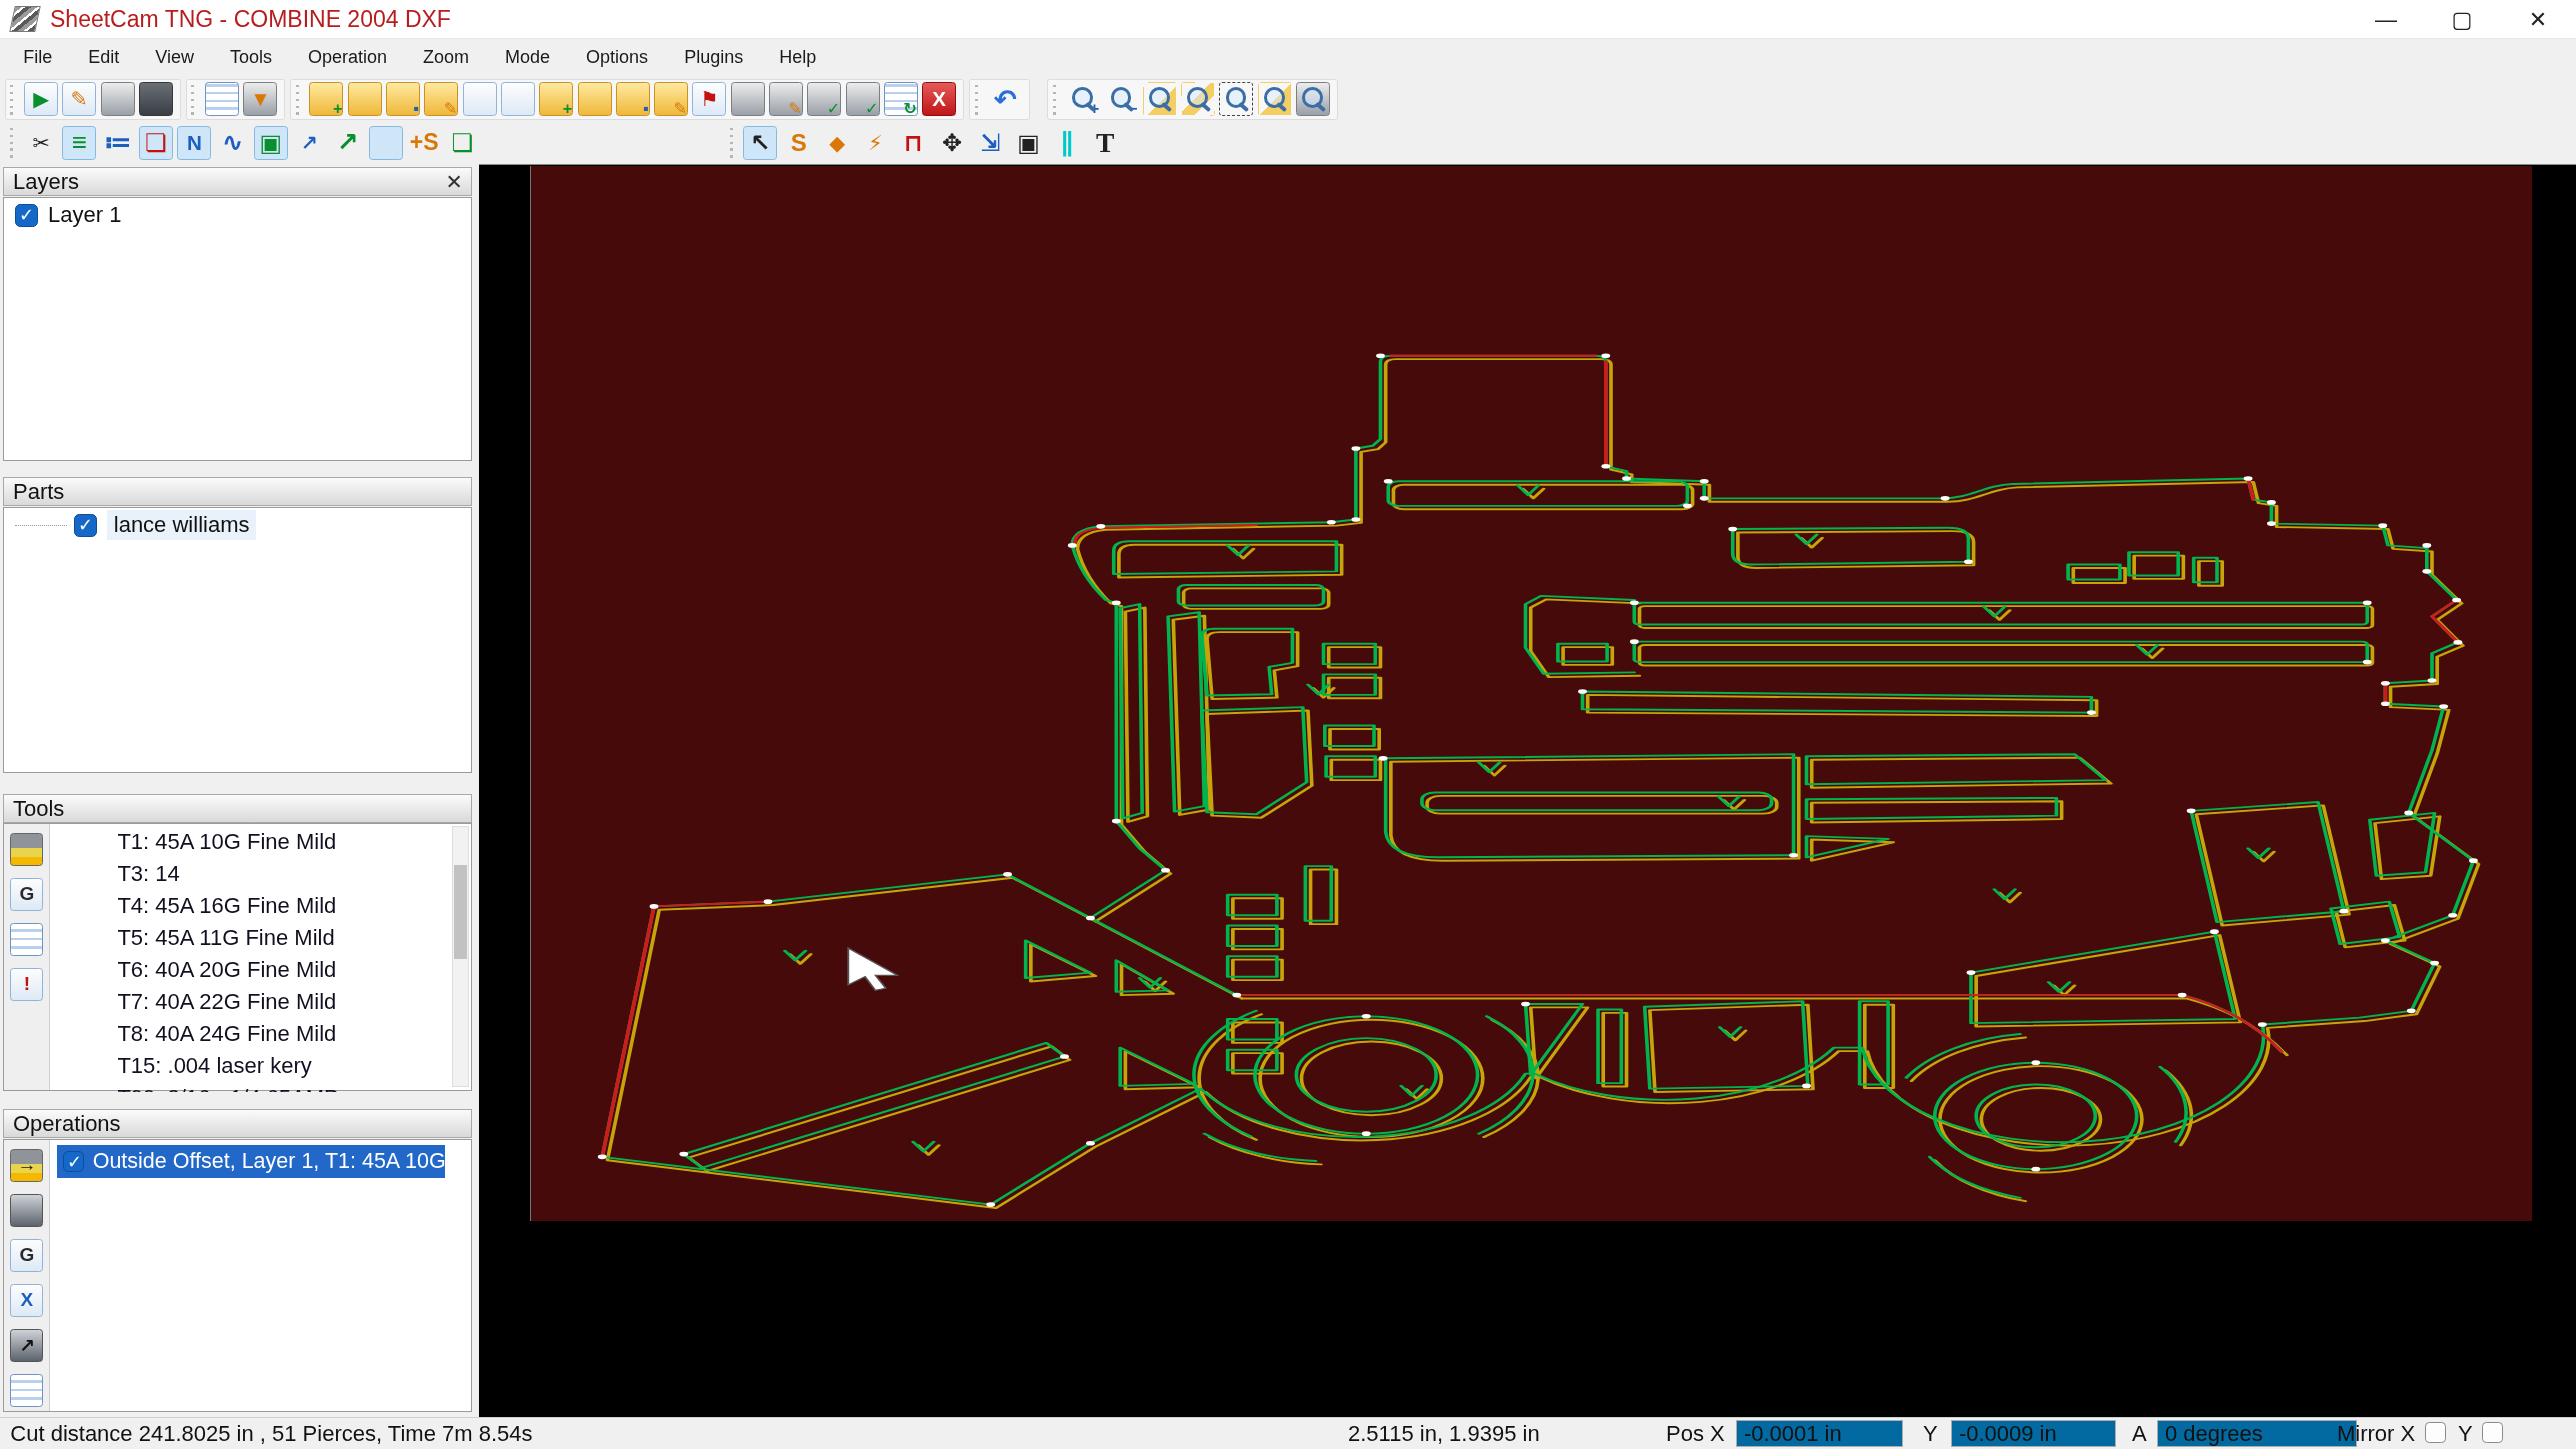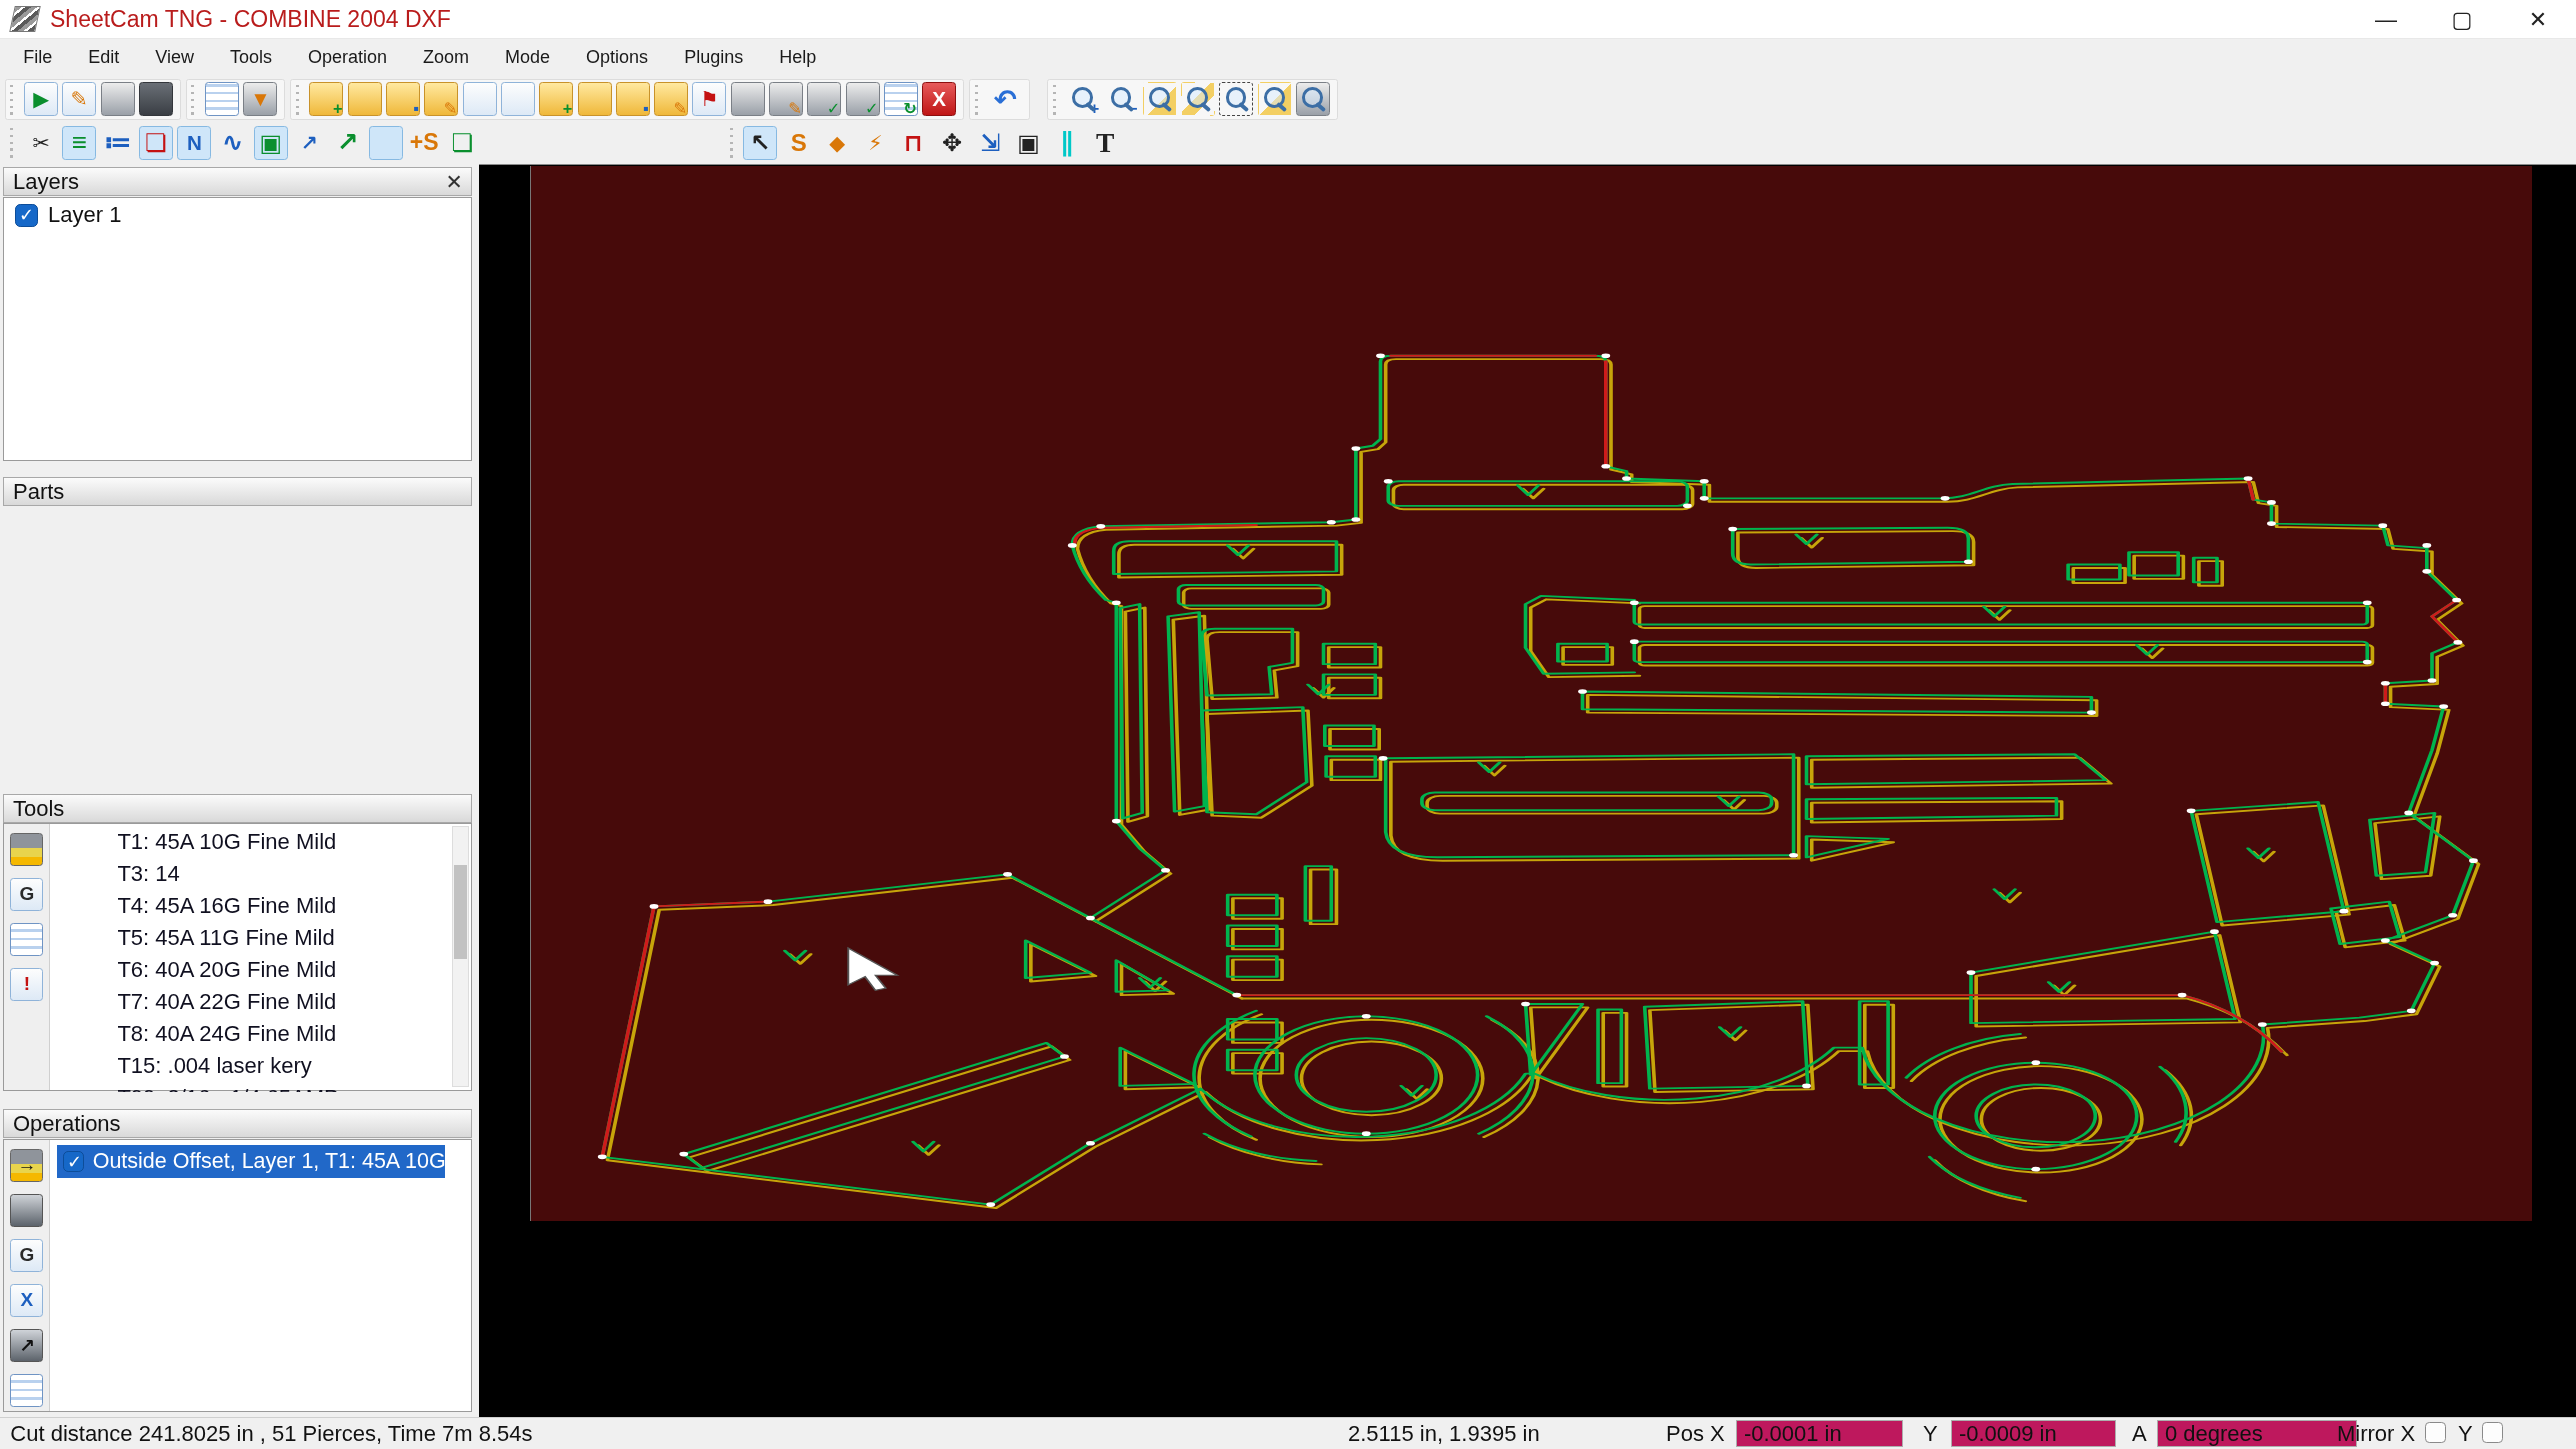--- a/index.html
+++ b/index.html
@@ -64,21 +64,21 @@
   .cbx.sm { width:21.5px; height:21.5px; }
 
   
   .maincanvas { position:absolute; left:479px; top:164px; width:2097px; height:1253px; background:#000; border-top:1.7px solid #8a8a8a; }
   .sheet { position:absolute; left:51px; top:0.9px; width:2002px; height:1055px; background:#470a0a; border-left:0.9px solid #777; }
   svg.draw { position:absolute; left:0; top:0; width:2002px; height:1055px; }
 
   
   .statusbar { position:absolute; left:0; top:1417px; width:2576px; height:33px; background:#f0f0f0; border-top:1.7px solid #cfcfcf; font-size:22px; color:#111; }
   .st { position:absolute; top:3.4px; white-space:nowrap; }
-  .stbox { position:absolute; top:1.7px; height:27px; background:#be185d; border:0.9px solid #adadad; font-size:22px; color:#111; padding:0 6.9px; line-height:25px; }
+  .stbox { position:absolute; top:1.7px; height:27px; background:#0369a1; border:0.9px solid #adadad; font-size:22px; color:#111; padding:0 6.9px; line-height:25px; }
   .mcb { position:absolute; top:4.3px; width:20.6px; height:20.6px; background:#fdfdfd; border:1.7px solid #8a8a8a; border-radius:4.3px; }
 </style>
 </head>
 <body>
 
 <div class="titlebar">
   <div class="applogo"></div>
   <div class="apptitle">SheetCam TNG - COMBINE 2004 DXF</div>
   <div class="winbtns">
     <div class="winbtn">—</div>
@@ -296,20 +296,27 @@
   </div>
   <div class="panel-b" style="top:33px; height:264px;">
     <div class="listrow">
       <span class="cbx"></span>
       <span class="rowlbl">Layer 1</span>
     </div>
   </div>
 
   <div class="panel-h" style="top:313px;">
     <span>Parts</span>
+  </div>
+  <div class="panel-b" style="top:343px; height:266px;">
+    <div class="listrow">
+      <span class="treedots"></span>
+      <span class="cbx"></span>
+      <span class="rowlbl hl">lance williams</span>
+    </div>
   </div>
 
   <div class="panel-h" style="top:630px;">
     <span>Tools</span>
   </div>
   <div class="panel-b" style="top:659px; height:268px;">
     <div class="strip">
       <div class="sicon torchic"></div>
       <div class="sicon gic">
           <span>G</span>

